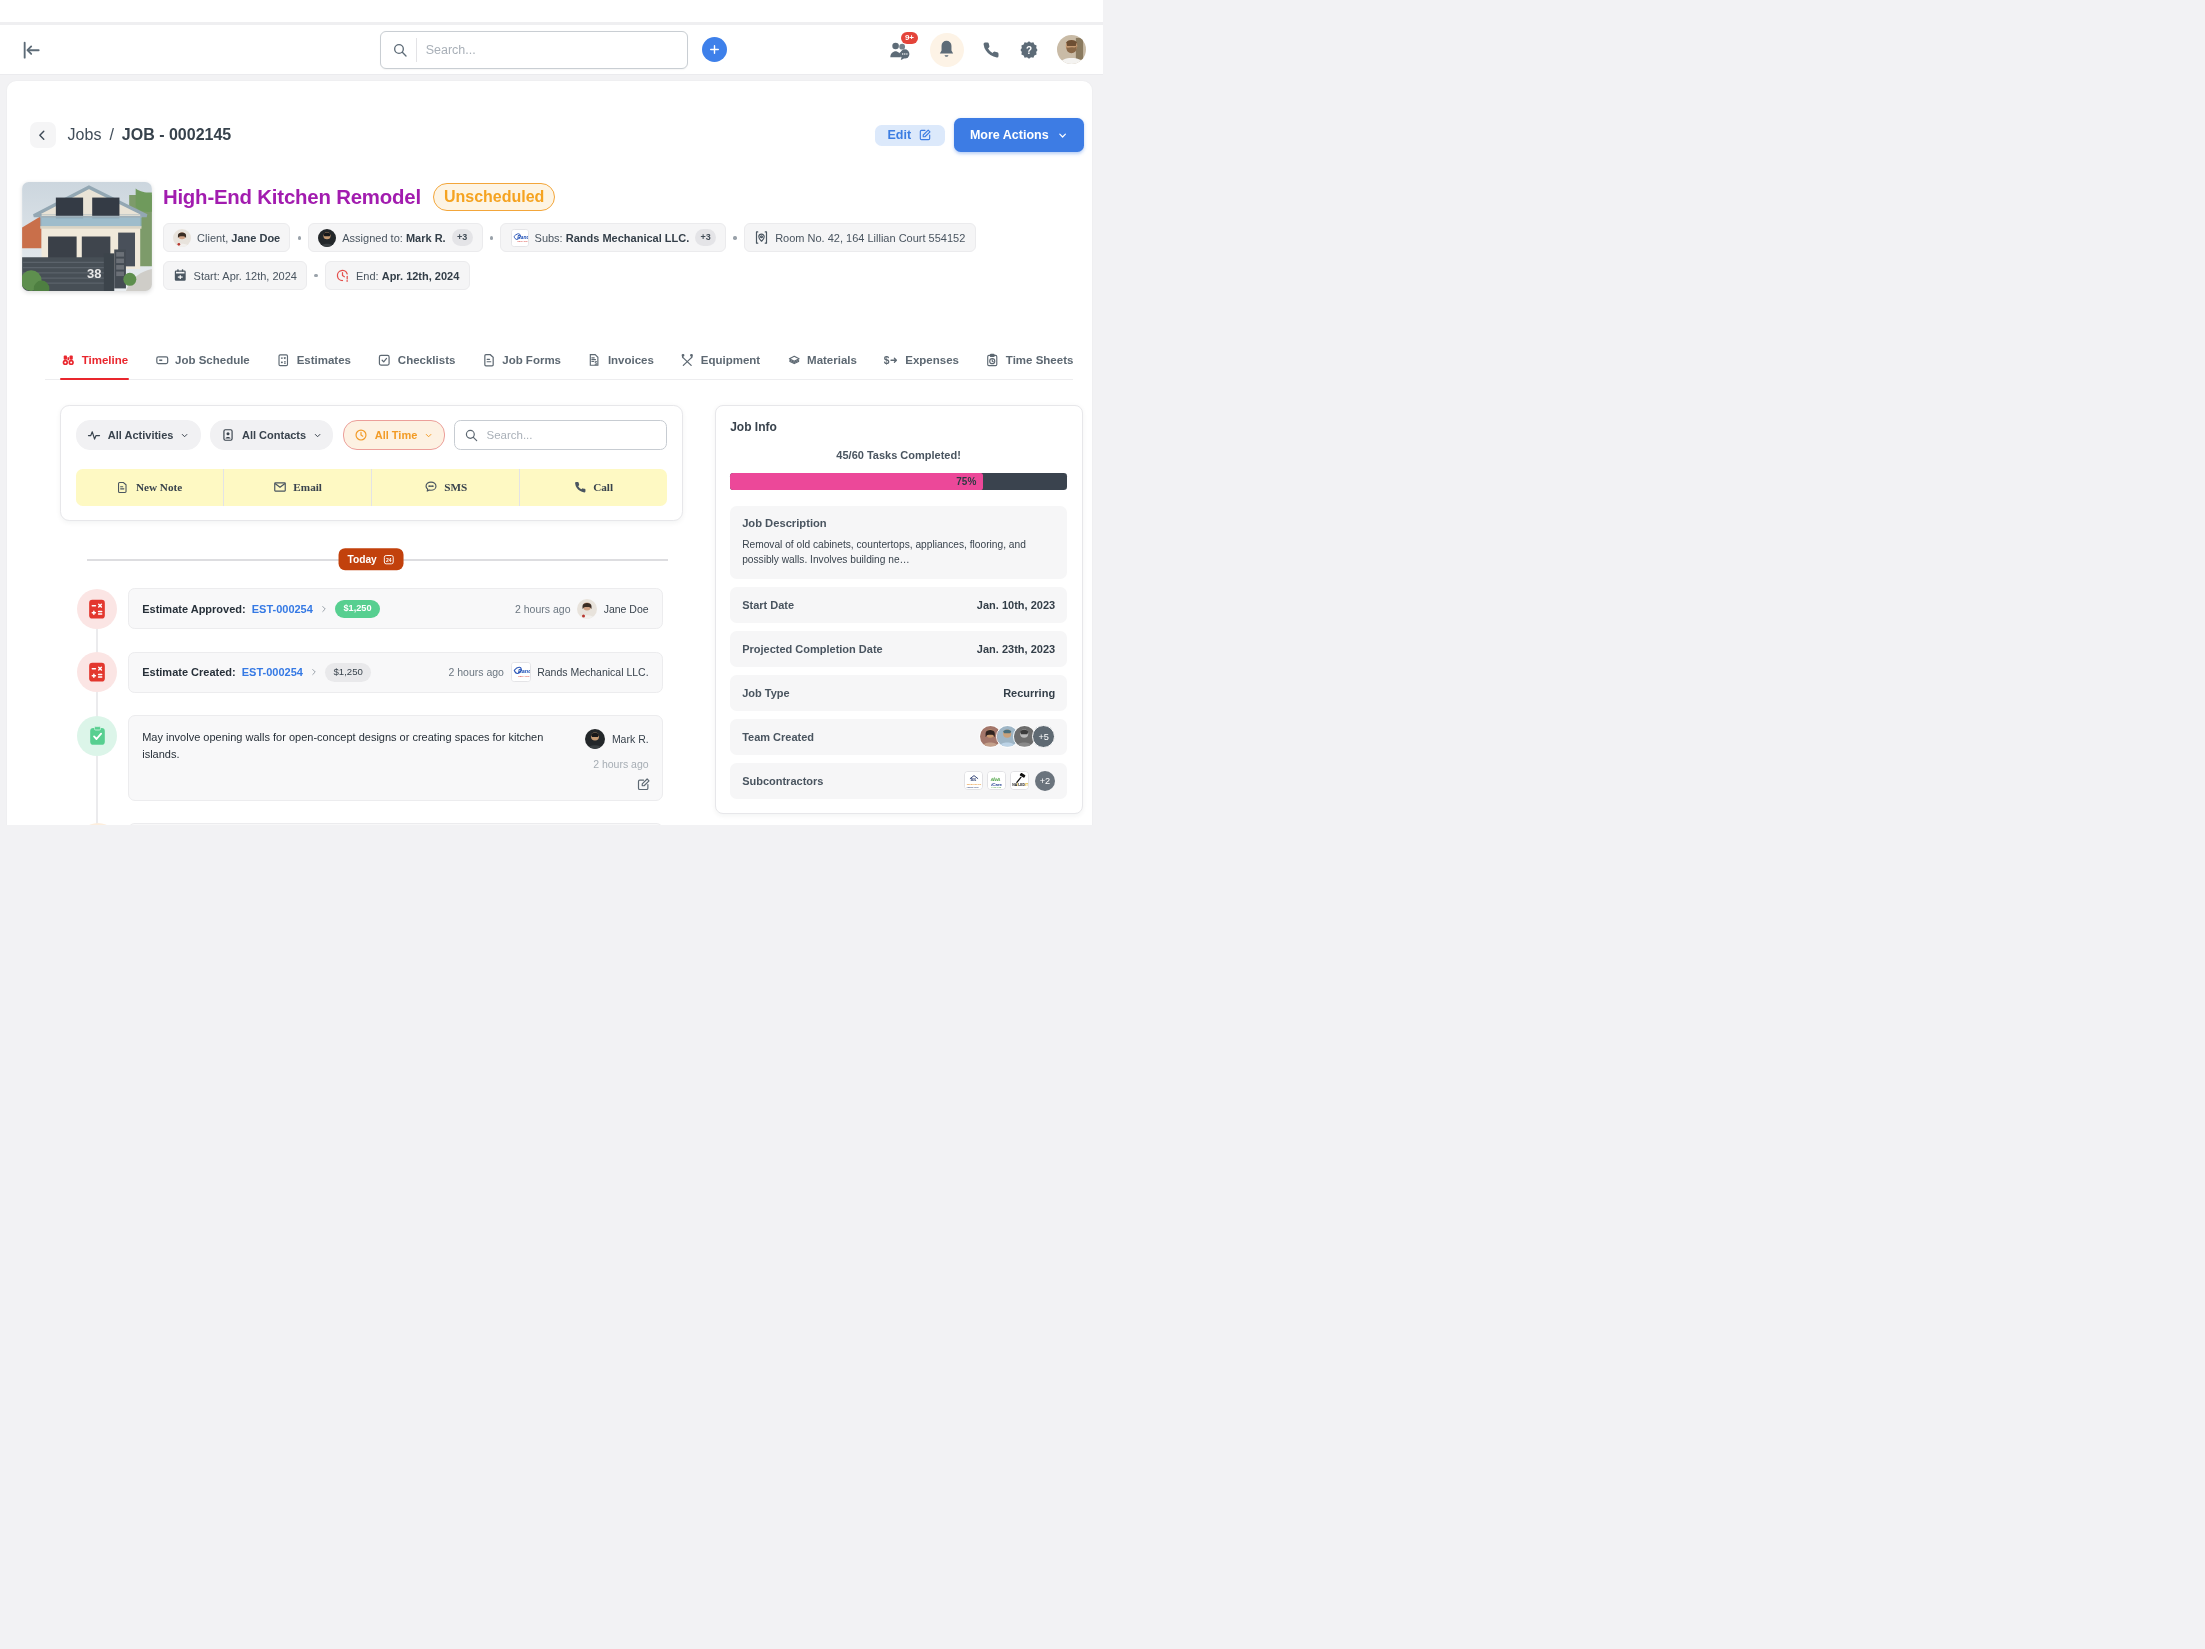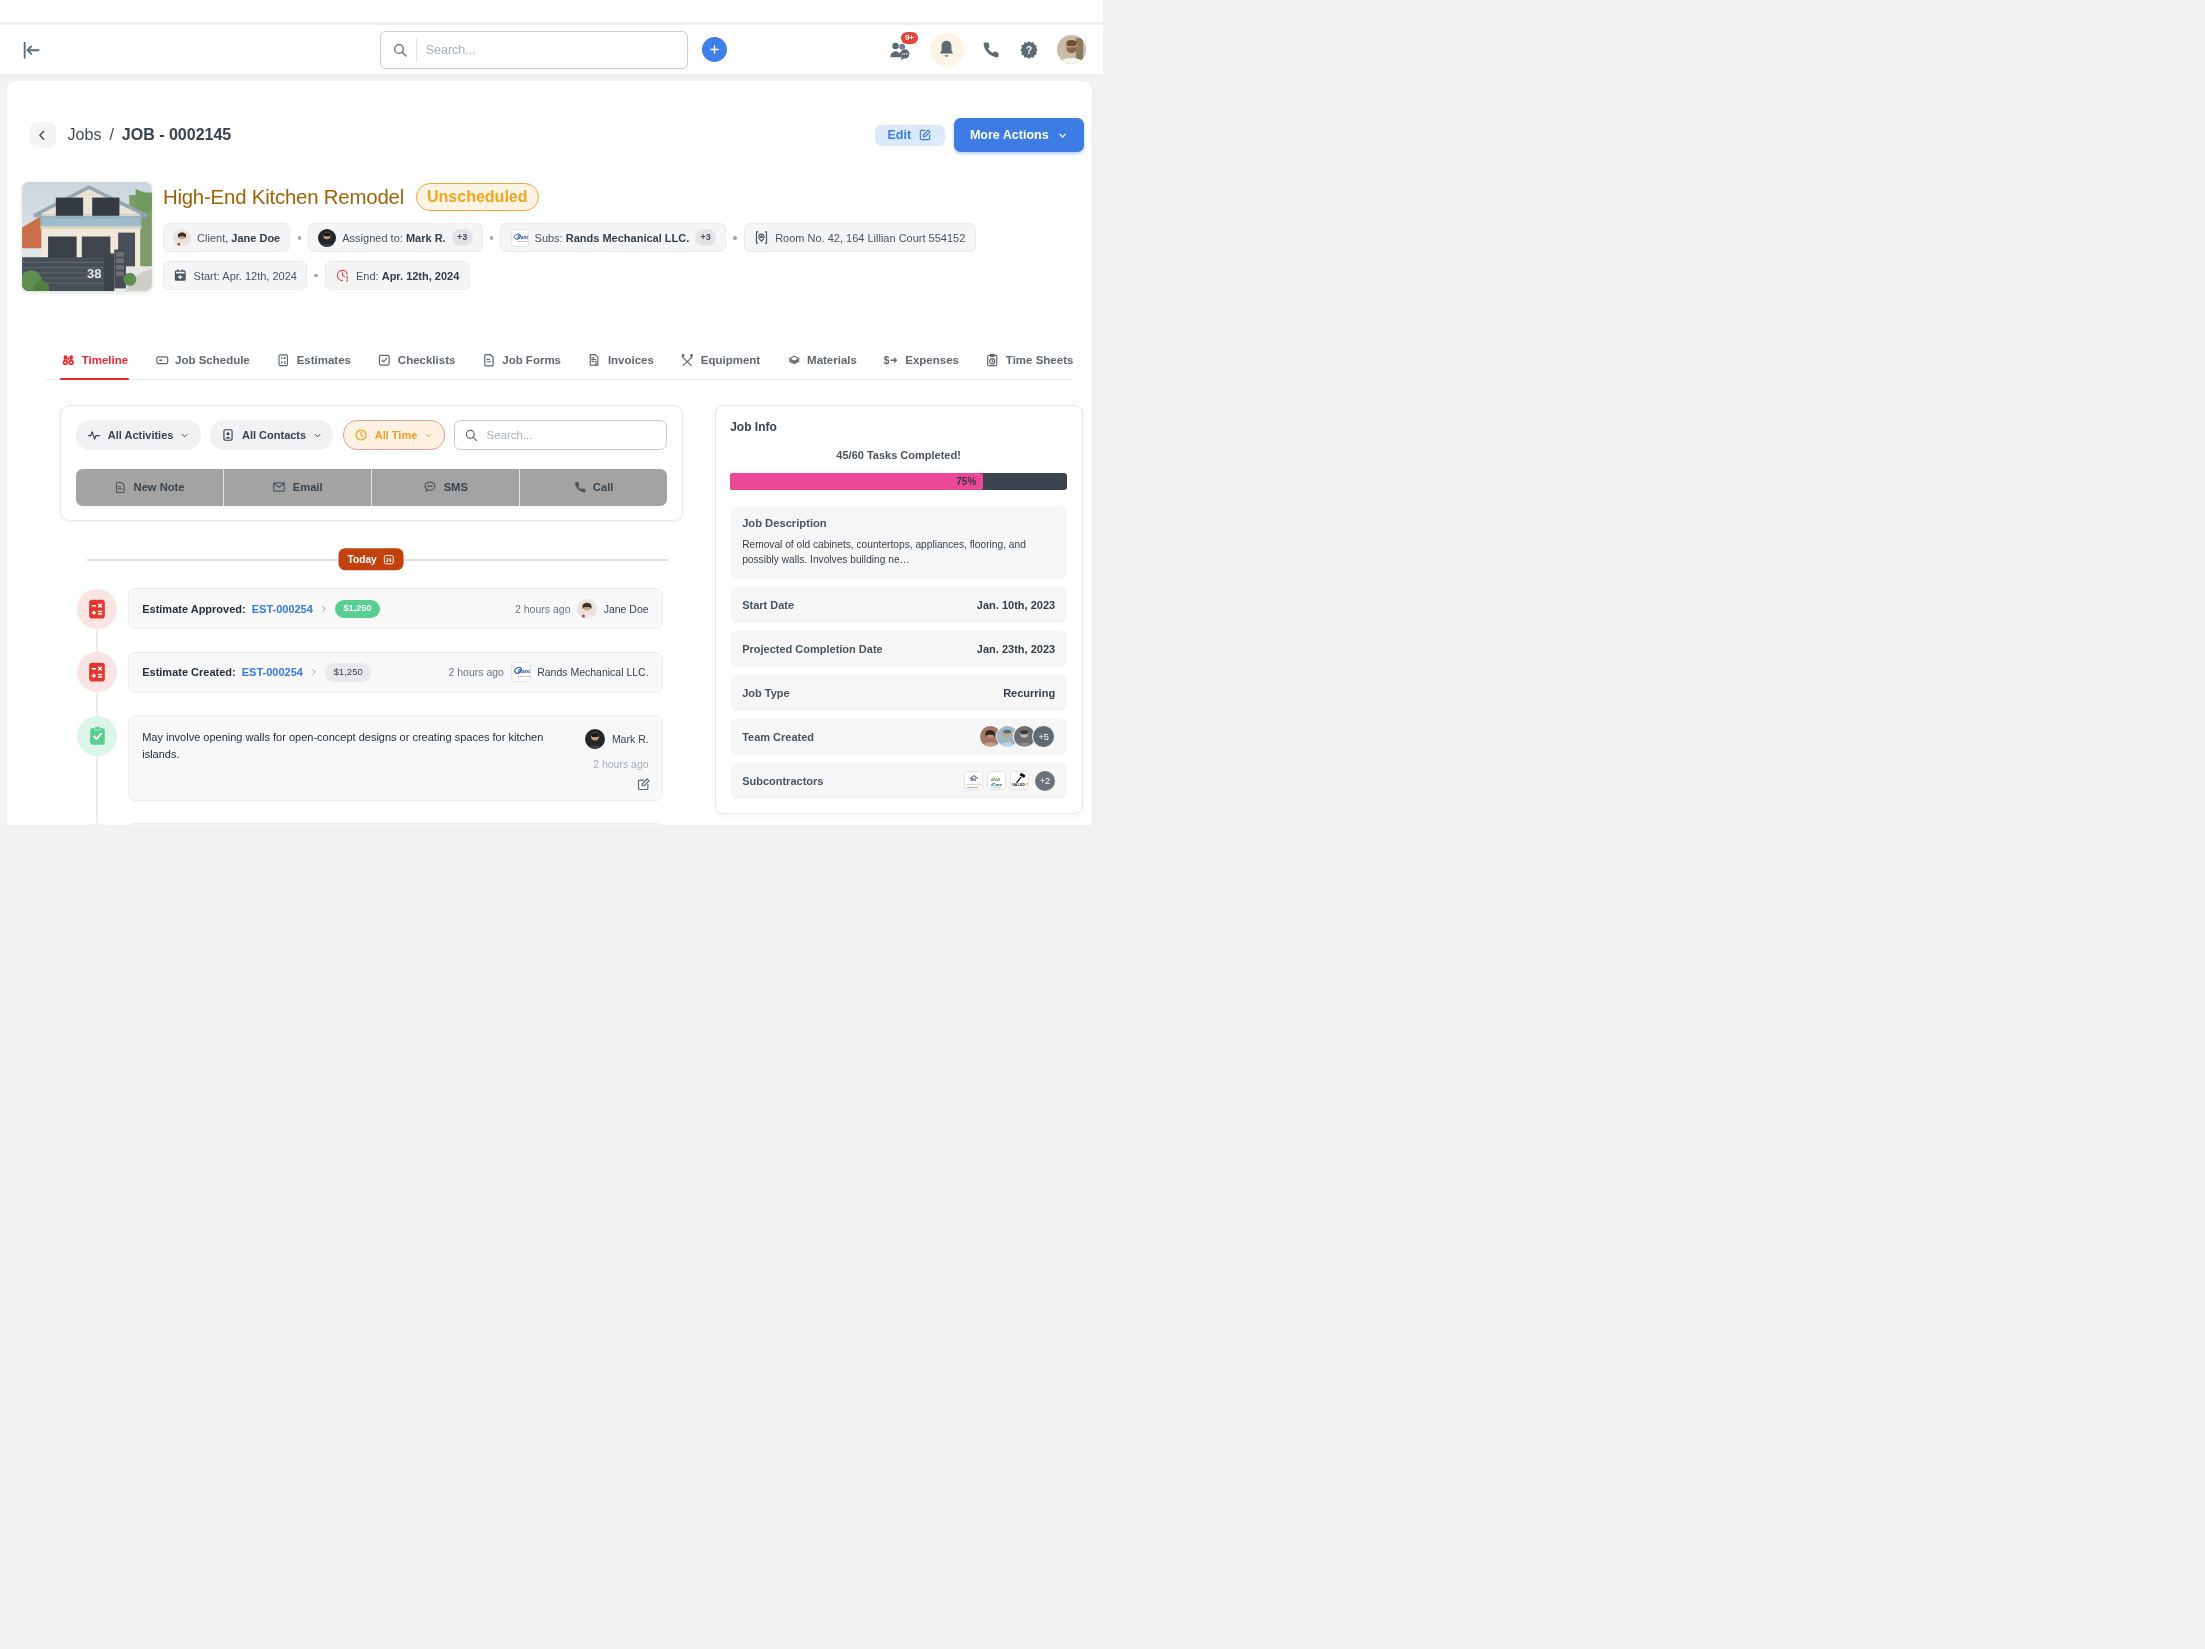--- a/index.html
+++ b/index.html
@@ -35,21 +35,21 @@
   .crumb-text .bold { font-weight:bold; color:#37424c; }
   .crumb-actions { margin-left:auto; display:flex; gap:9.2px; align-items:center; }
   .btn-edit { height:21px; padding:0 13px; border-radius:6.6px; background:#dce9fb; color:#3c7de2; font-size:12.5px; font-weight:bold; border:none; display:flex; align-items:center; gap:6.6px; cursor:pointer; font-family:inherit; }
   .btn-primary { height:34px; padding:0 16px; border-radius:6.6px; background:#3d7ce4; color:#fff; font-size:12.5px; font-weight:bold; border:none; display:flex; align-items:center; gap:8px; cursor:pointer; font-family:inherit; box-shadow:0 1.3px 3.3px rgba(61,124,228,.35); }
 
   
   .job-head { display:flex; gap:11.2px; margin:30px 20px 0 14.5px; }
   .house { width:130px; height:109px; border-radius:6.6px; overflow:hidden; flex:none; box-shadow:0 1.3px 4px rgba(0,0,0,.12); }
   .job-meta { padding-top:1.3px; min-width:0; }
   .title-row { display:flex; align-items:center; gap:12px; }
-  .job-title { font-size:20.4px; font-weight:normal; color:#a16207; letter-spacing:-0.2px; }
+  .job-title { font-size:20.4px; font-weight:bold; color:#a21caf; letter-spacing:-0.2px; }
   .status-pill { border:1.3px solid #f3a63a; background:#fdf4e4; color:#f5a321; font-weight:bold; font-size:16px; border-radius:658px; padding:4px 10px;text-align:center; }
   .chips { display:flex; align-items:center; gap:7.2px; margin-top:12px; flex-wrap:nowrap; }
   .chip { display:inline-flex; align-items:center; gap:6px; background:#f5f5f6; border:0.7px solid #ebebed; border-radius:6px; padding:0 9.2px; height:29px; font-size:11px; color:#49545f; white-space:nowrap; cursor:pointer; }
   .chip b { color:#333e48; }
   .chip .cavatar { width:18px; height:18px; border-radius:50%; overflow:hidden; flex:none; }
   .chip .clogo { width:18px; height:18px; border-radius:3.3px; overflow:hidden; flex:none; border:0.7px solid #e4e4e7; background:#fff; }
   .pluspill { background:#e4e4e7; color:#424d57; border-radius:658px; font-size:9px; font-weight:bold; padding:4px 5.3px; line-height:1; }
   .dotsep { width:3.3px; height:3.3px; border-radius:50%; background:#9aa2aa; flex:none; }
   .chips.dates { margin-top:8.6px; }
   .chip .icn { color:#4a5661; }
@@ -68,21 +68,21 @@
 
   
   .filter-card { background:#fff; border:1px solid #e7e7ea; border-radius:9.2px; padding:14.5px; box-shadow:0 1.3px 5.3px rgba(20,30,40,.05); }
   .filter-row { display:flex; gap:9.2px; }
   .fchip { display:flex; align-items:center; gap:6.6px; background:#f1f1f3; border:1px solid #f1f1f3; border-radius:14px; height:30px; padding:0 10.5px; font-size:11px; font-weight:bold; color:#39434d; cursor:pointer; font-family:inherit; white-space:nowrap; }
   .fchip.time { background:#fdf1e2; border-color:#ec9f9a; color:#f29b26; }
   .fsearch { flex:1; display:flex; align-items:center; gap:8px; border:1px solid #c7ccd2; border-radius:6.6px; height:30px; padding:0 9.2px; }
   .fsearch input { flex:1; border:none; outline:none; font-size:11.5px; color:#414d59; background:transparent; font-family:inherit; min-width:0; }
   .fsearch input::placeholder { color:#a9b0b8; }
   .fsearch .mag { color:#5d6872; }
-  .qa-row { margin-top:18.4px; display:flex; background:#a3a3a3; border-radius:6.6px; height:37px; }
+  .qa-row { margin-top:18.4px; display:flex; background:#fef9c3; border-radius:6.6px; height:37px;font-family:Liberation Serif, serif; }
   .qa { flex:1; display:flex; align-items:center; justify-content:center; gap:6.6px; font-size:11.2px; font-weight:bold; color:#39434d; border:none; background:none; cursor:pointer; font-family:inherit; }
   .qa + .qa { border-left:1px solid #e3e3e6; }
   .qa .icn { color:#4a5560; }
 
   
   .today-row { position:relative; height:24px; margin-top:26px; }
   .today-row .tline { position:absolute; left:27px; right:15px; top:50%; height:1.3px; background:#dddde0; }
   .today-pill { position:absolute; left:50%; top:50%; transform:translate(-50%,-50%); background:#c2410c; color:#fff; border-radius:6.6px; padding:4.6px 8.6px; display:flex; align-items:center; gap:6px; font-size:10.2px; font-weight:bold; }
 
   

